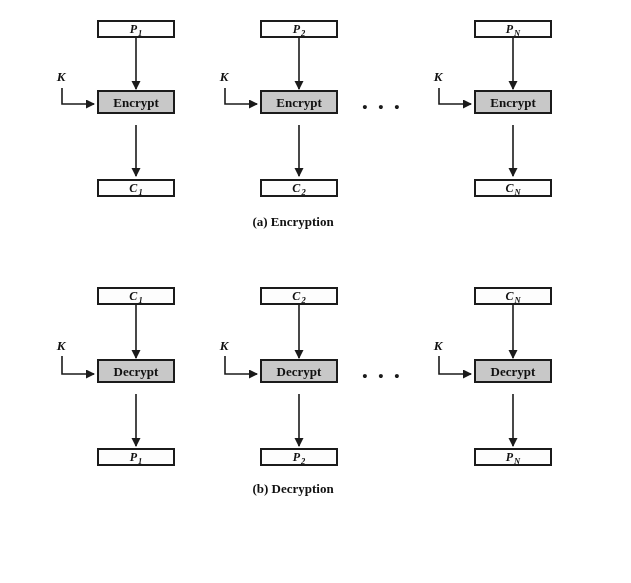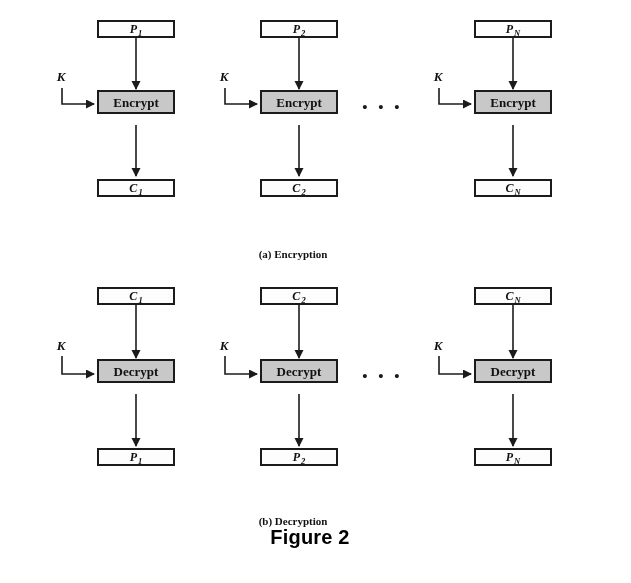--- a/index.html
+++ b/index.html
@@ -56,23 +56,22 @@
     text-align: center;
     font-size: 15px; font-weight: bold;
     word-spacing: 7px;
     color: #1b1b1b;
     line-height: 16px;
   }
   .seccap {
     position: absolute;
     width: 170px;
     text-align: center;
-    font-weight: bold; font-size: 11px;
+    font-weight: bold; font-size: 13px;
     line-height: 1.1;
-    margin-top: 33px;
   }
   .figcap {
     position: absolute;
     width: 170px;
     text-align: center;
     font-weight: bold; font-size: 20px;
     font-family: "Liberation Sans", sans-serif;
     letter-spacing: 0.2px;
     color: #000000;
   }
@@ -187,15 +186,14 @@
         <span class="sub">2</span>
     </div>
     <div class="iobox" style="left: 474px; top: 448px; background: rgb(253, 253, 253);">
       <span>P</span>
         <span class="sub">N</span>
     </div>
 
     <div class="seccap" style="left:208px; top:482px;">(b) Decryption</div>
   </div>
 
-  <div class="figcap" style="left:225px; top:526px;">Figure 2</div>
 
 </div>
 
 </body></html>

